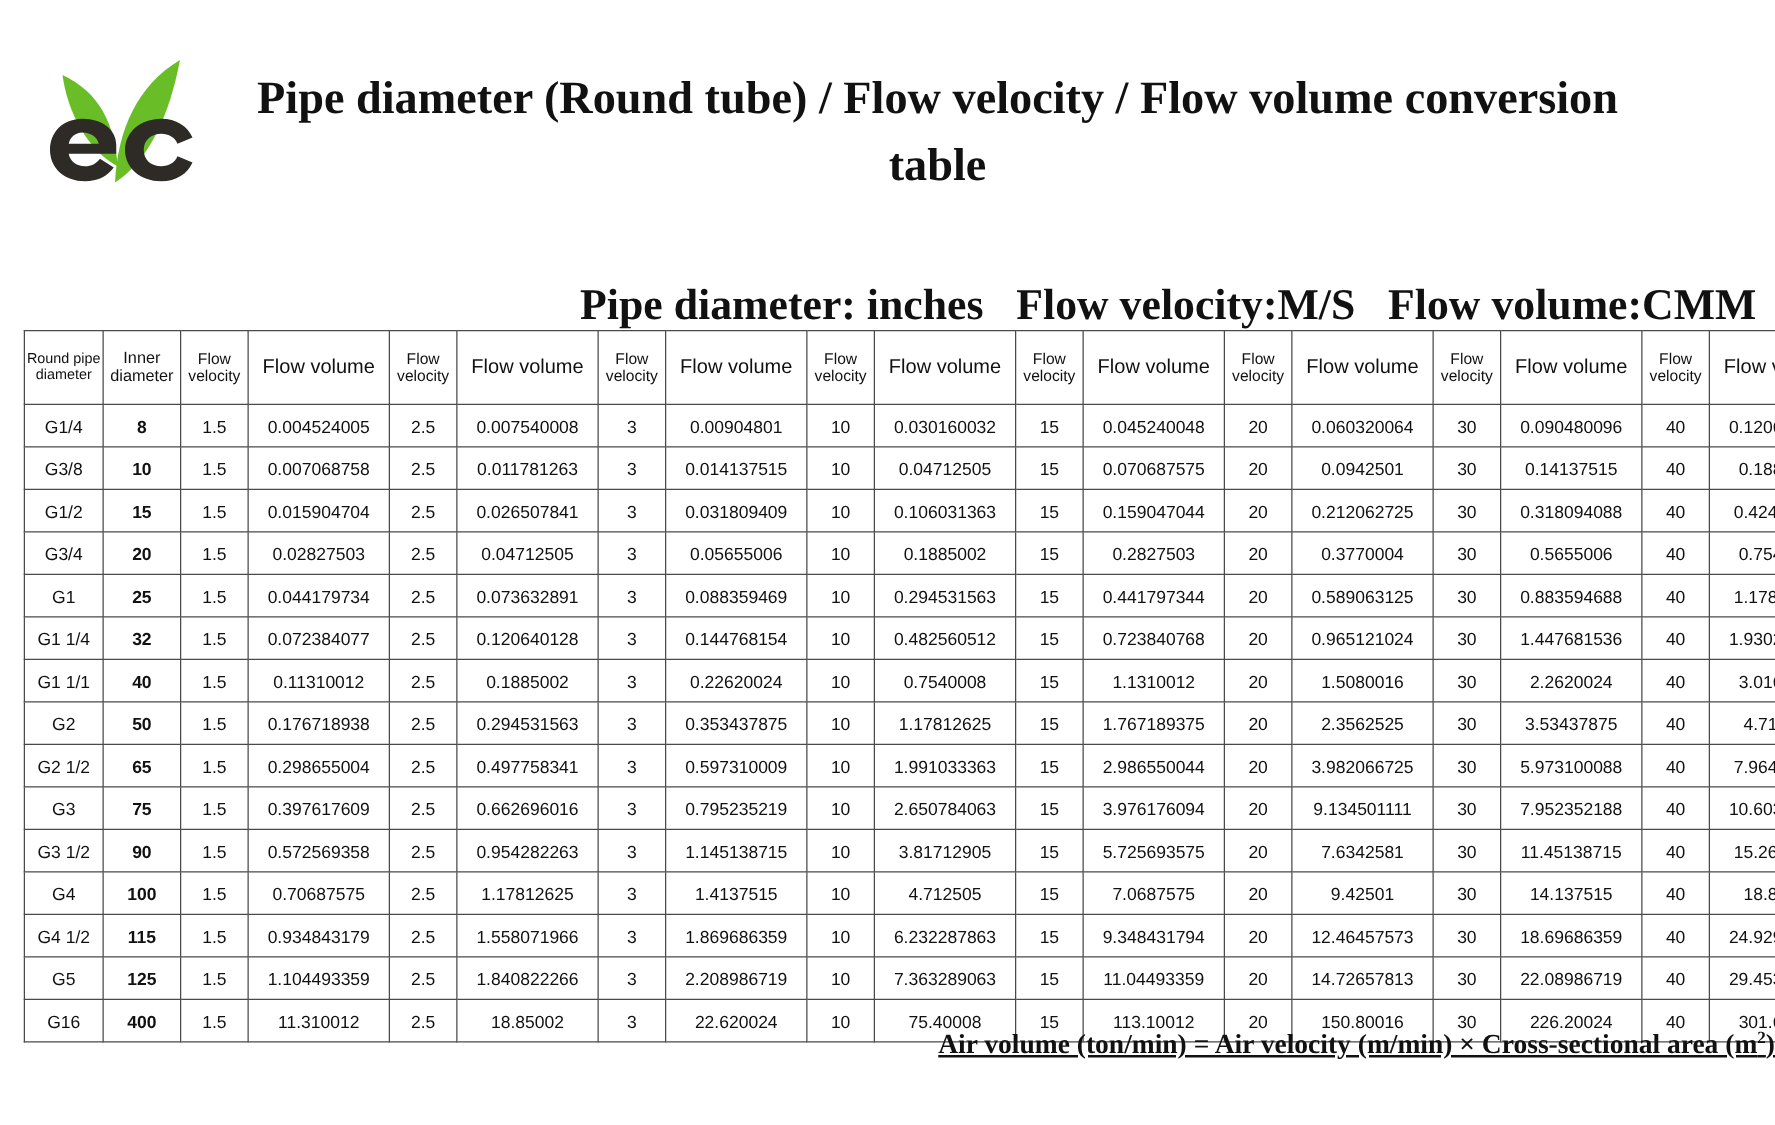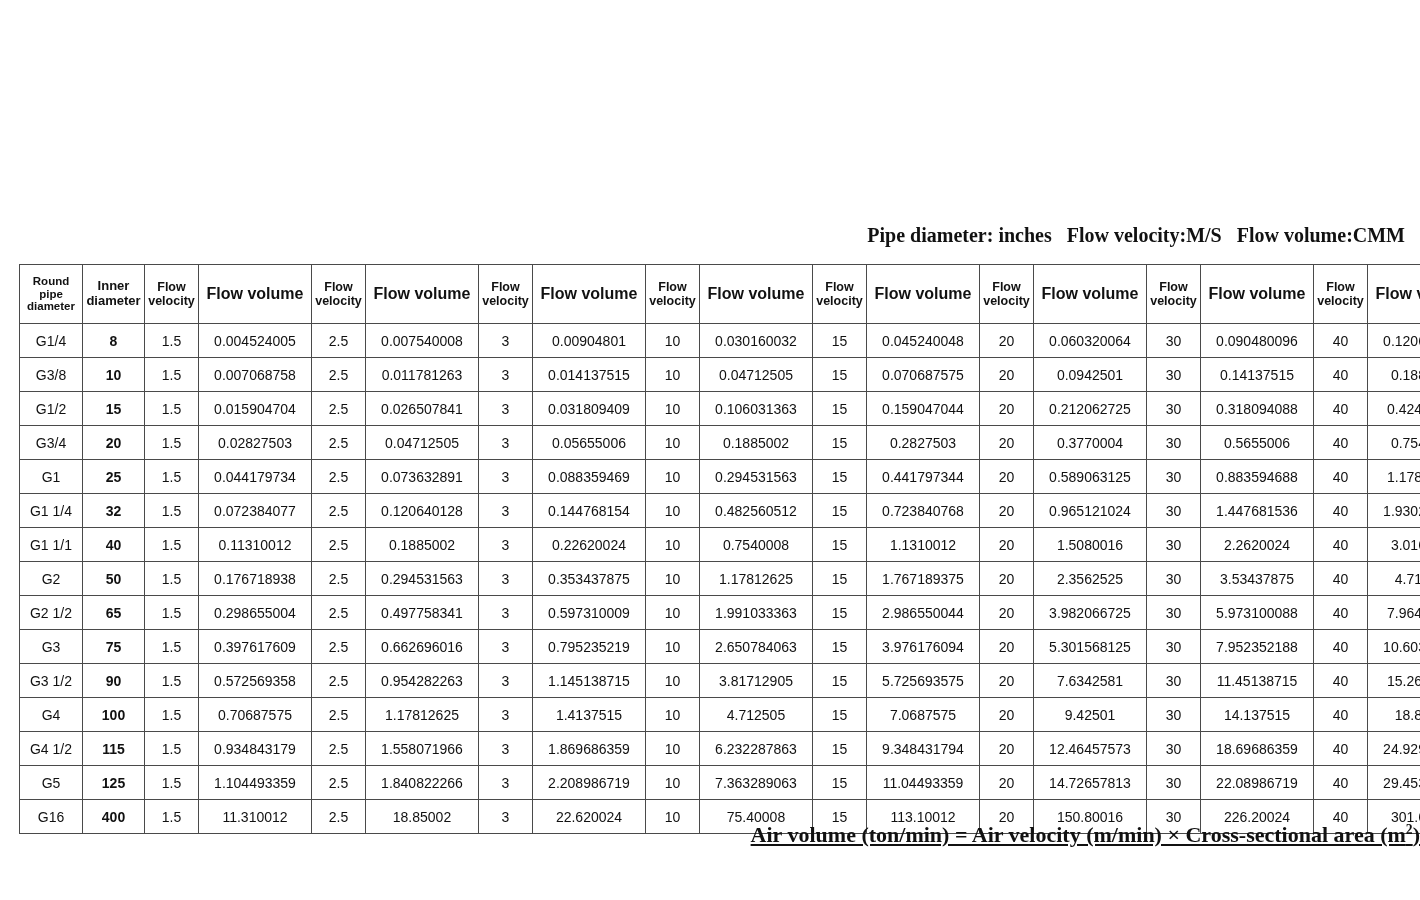--- a/index.html
+++ b/index.html
@@ -53,21 +53,21 @@
   }
 
   .subtitle {
     position: absolute;
     top: 224px;
     left: 0;
     width: 1405px;
     text-align: right;
     font-family: "Liberation Serif", serif;
     font-weight: bold;
-    font-size: 20px;
+    font-size: 35px;
     color: #111111;
     white-space: pre;
   }
 
   
   .table-wrap {
     position: absolute;
     top: 264px;
     left: 19px;
     width: 1383px;
@@ -83,21 +83,21 @@
     border: 1px solid #4a4a4a;
     text-align: center;
     vertical-align: middle;
     padding: 0;
     color: #111111;
     background: #ffffff;
   }
   table.conv thead th {
     height: 58px;
     line-height: 1.12;
-    font-weight: bold;
+    font-weight: normal;
   }
   th.h-rpd {
     font-size: 11.5px;
   }
   th.h-id {
     font-size: 13px;
   }
   th.h-vel {
     font-size: 12.5px;
     margin-left: 32px;
@@ -144,20 +144,33 @@
   .footer sup {
     font-size: 0.62em;
     vertical-align: super;
   }
 </style>
 </head>
 <body>
 
 <div class="page">
 
+  <div class="header">
+
+    <div class="logo">
+      <svg width="130" height="115" viewBox="0 0 130 115">
+        <path d="M62 95 C60 62 48 36 18 22 C22 52 38 82 62 95 Z" fill="#69be28"></path>
+        <path d="M60 108 C62 66 78 30 112 10 C104 52 88 90 60 108 Z" fill="#69be28"></path>
+        <path d="M34 57 C18 57 8 68 8 82 C8 96 19 107 36 107 C46 107 54 103 59 96 L48 89 C45 93 41 95 36 95 C29 95 24 91 23 85 L61 85 L61 78 C61 66 50 57 34 57 Z M34 68 C41 68 46 72 47 77 L23 77 C24 72 28 68 34 68 Z" fill="#2e2a26"></path>
+        <path d="M97 57 C80 57 68 68 68 82 C68 96 80 107 97 107 C109 107 118 101 122 92 L110 87 C108 92 103 95 97 95 C89 95 83 90 83 82 C83 74 89 69 97 69 C103 69 108 72 110 77 L122 72 C118 63 109 57 97 57 Z" fill="#2e2a26"></path>
+      </svg>
+    </div>
+
+    <div class="title">Pipe diameter (Round tube) / Flow velocity / Flow volume conversion table</div>
+  </div>
 
   <div class="subtitle">Pipe diameter: inches   Flow velocity:M/S   Flow volume:CMM</div>
 
   <div class="table-wrap">
     <table class="conv">
       <colgroup>
         <col style="width:63px">
           <col style="width:62px">
         <col style="width:54px">
           <col style="width:113px">
@@ -387,21 +400,21 @@
             <td class="c-vol">0.397617609</td>
             <td class="c-vel-b">2.5</td>
             <td class="c-vol">0.662696016</td>
             <td class="c-vel-b">3</td>
             <td class="c-vol">0.795235219</td>
             <td class="c-vel">10</td>
             <td class="c-vol">2.650784063</td>
             <td class="c-vel">15</td>
             <td class="c-vol">3.976176094</td>
             <td class="c-vel">20</td>
-            <td class="c-vol">5.301568125</td>
+            <td class="c-vol">9.134501111</td>
             <td class="c-vel">30</td>
             <td class="c-vol">7.952352188</td>
             <td class="c-vel">40</td>
             <td class="c-vol">10.60313625</td>
           </tr>
           <tr>
             <td class="c-rpd">G3 1/2</td>
             <td class="c-id">90</td>
             <td class="c-vel-b">1.5</td>
             <td class="c-vol">0.572569358</td>

